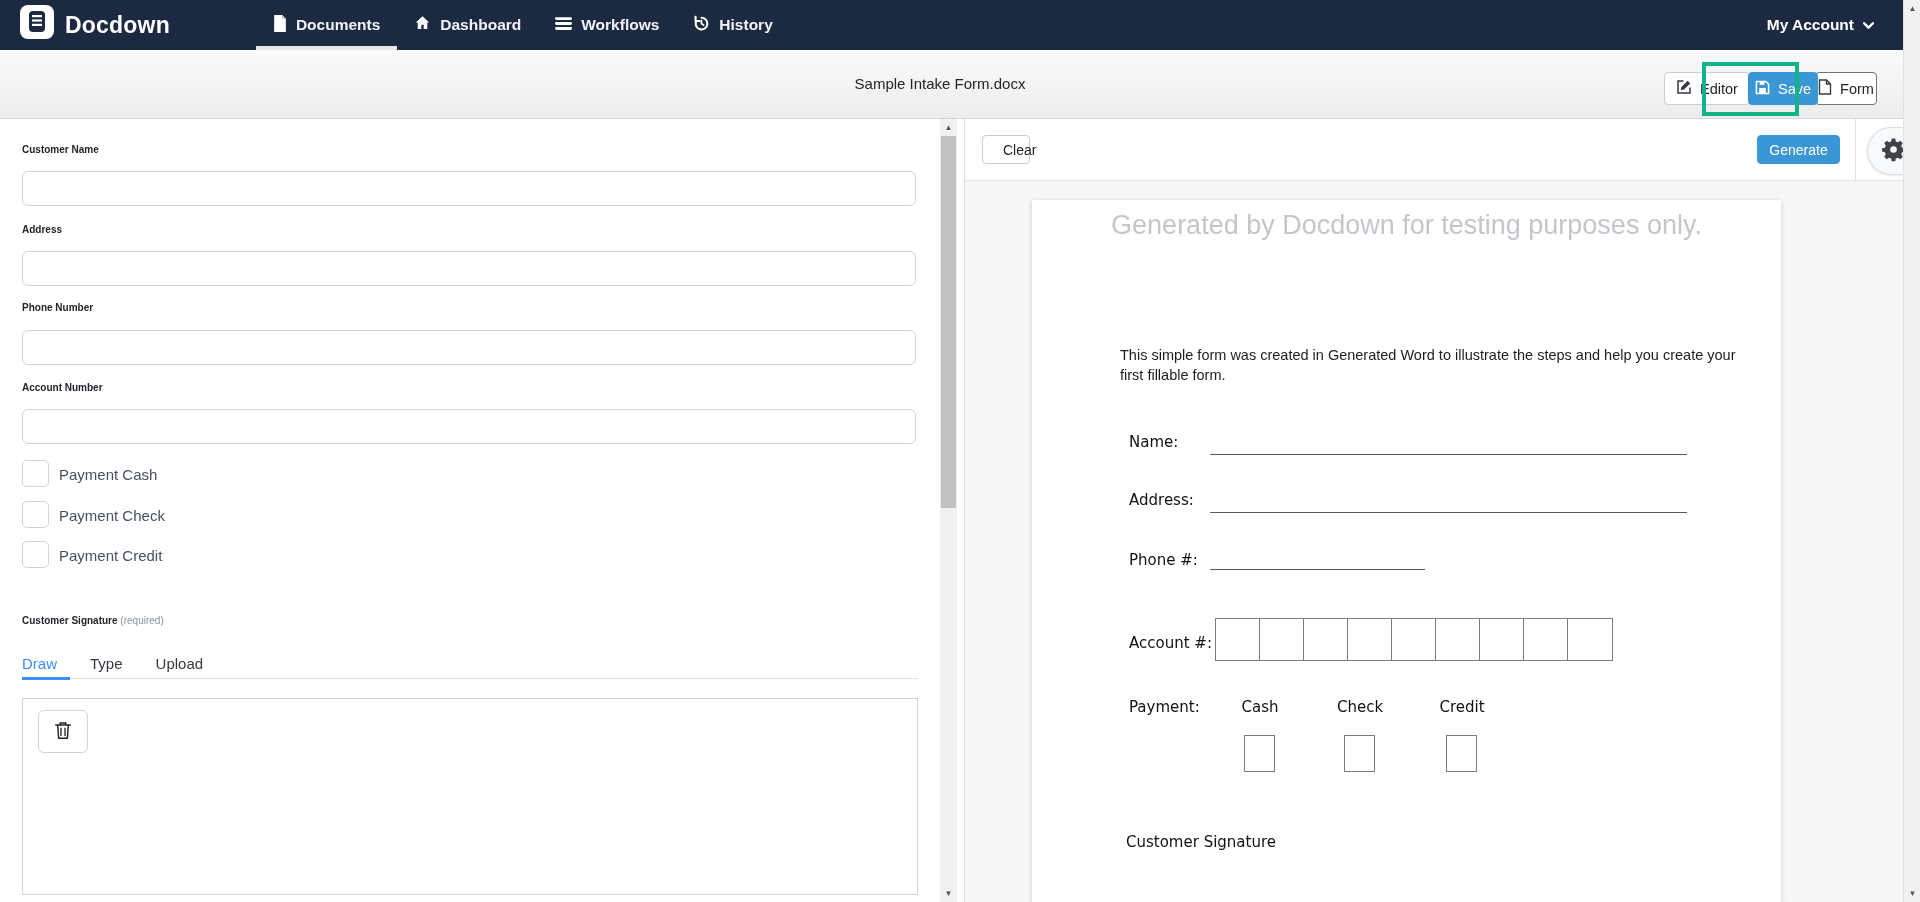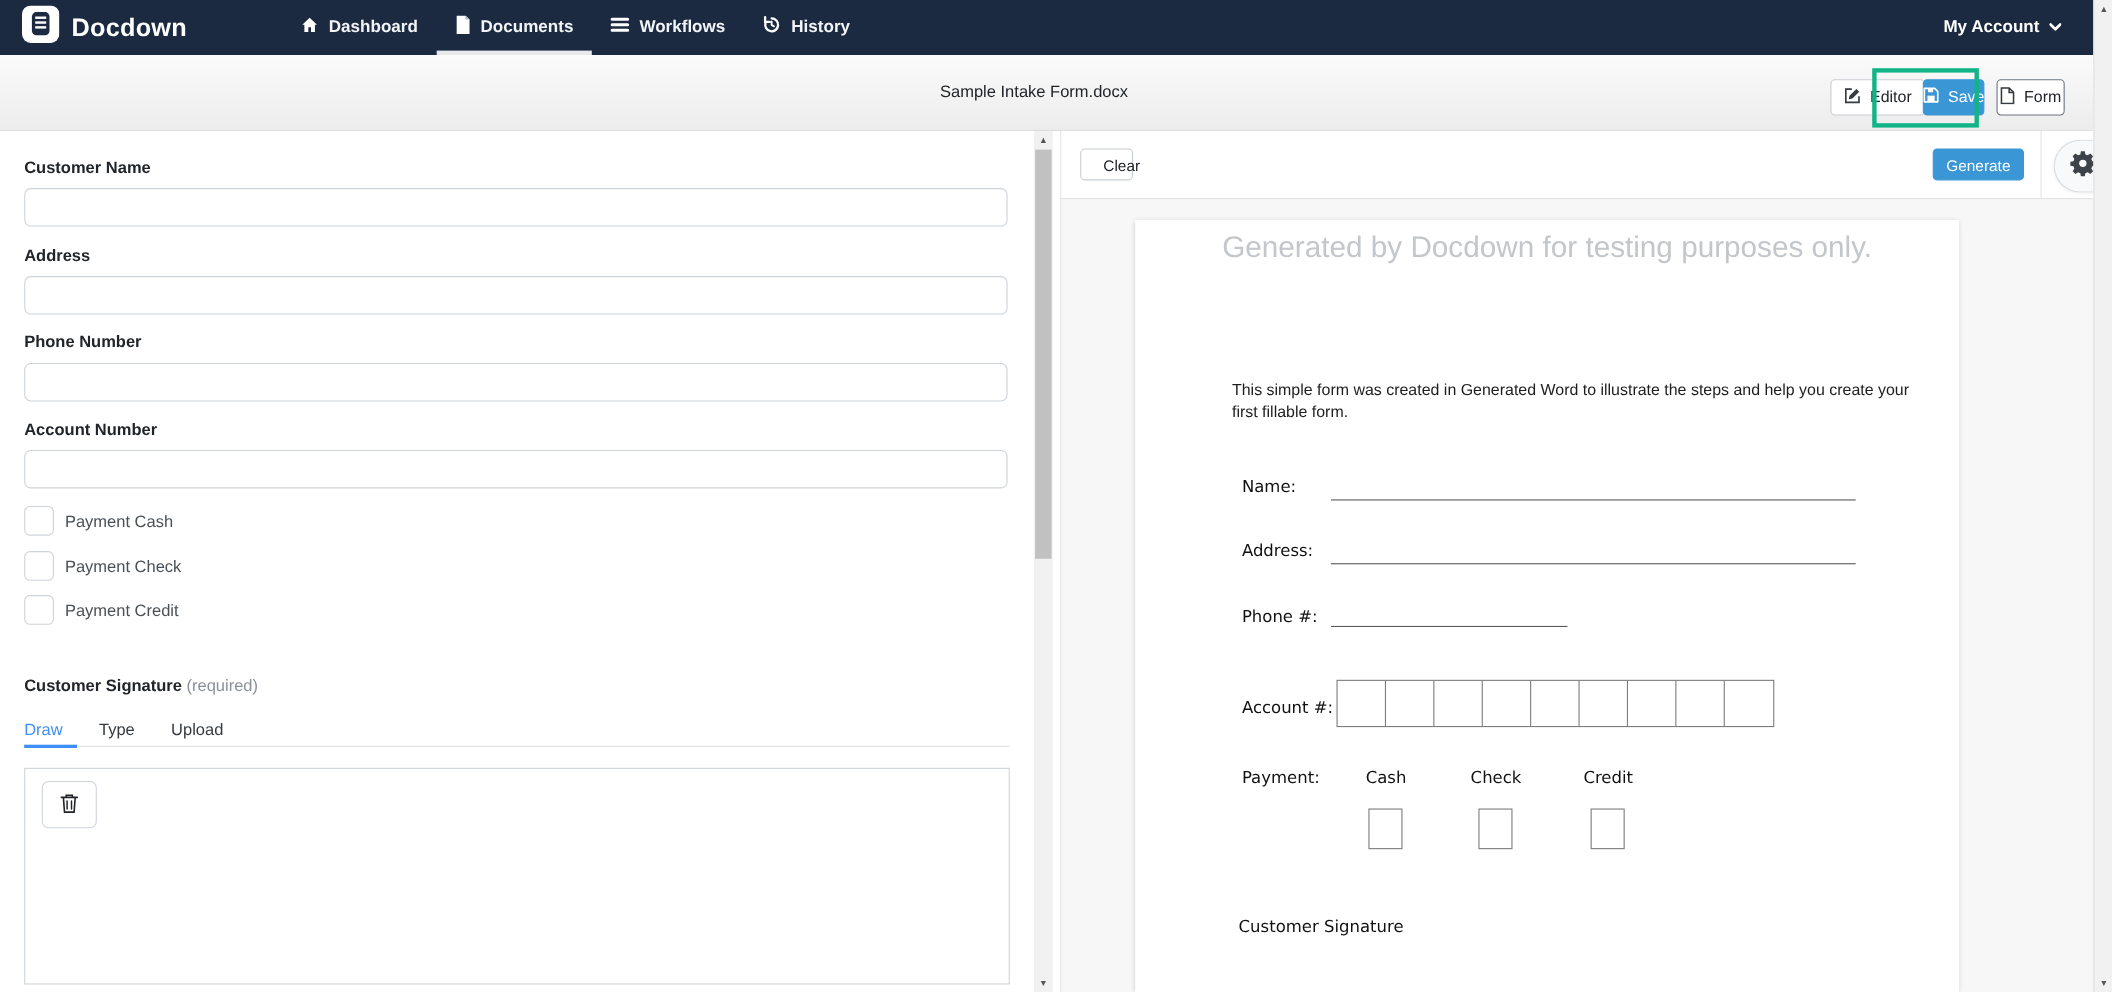--- a/index.html
+++ b/index.html
@@ -22,27 +22,27 @@
   
   .doc-toolbar { position:absolute; left:0; top:50px; width:1920px; height:69px;
     background:linear-gradient(#fbfbfb,#ececec); border-bottom:1px solid #d8d8d8; }
   .doc-title { position:absolute; left:0; right:40px; top:25px; text-align:center;
     font-size:15px; color:#212529; }
   .tb-btn { position:absolute; top:22px; height:33px; display:flex; align-items:center;
     justify-content:center; gap:8px; font-size:14.5px; color:#212529; background:#fff;
     border:1px solid #c9ced3; border-radius:4px; cursor:pointer;margin-left:32px; }
   .btn-editor { left:1632px; width:86px; }
   .btn-form   { left:1783px; width:62px; border-color:#6c757d;align-items:center; }
-  .btn-save   { left:1716px; width:56px; background:#3a96d4; border-color:#3a96d4; color:#fff; }
+  .btn-save   { left:1716px; width:70px; background:#3a96d4; border-color:#3a96d4; color:#fff; }
   .form-highlight { position:absolute; left:1702px; top:12px; width:97px; height:54px;
     border:4px solid #12b487; z-index:6; pointer-events:none; }
 
   
   .left-panel { position:absolute; left:0; top:119px; width:940px; height:783px; background:#fff; }
-  .field-label { position:absolute; left:22px; font-size:15px; font-weight:600; color:#212529; }
+  .field-label { position:absolute; left:22px; font-size:10px; font-weight:600; color:#212529; }
   .text-input { position:absolute; left:22px; width:894px; height:35px; border:1px solid #ced4da;
     border-radius:6px; background:#fff; font-size:15px; padding:0 10px; outline:none; }
   .cb-box { position:absolute; left:22px; width:27px; height:27px; border:1px solid #cfd4d9;
     border-radius:5px; background:#fff; cursor:pointer; }
   .cb-label { position:absolute; left:59px; font-size:15px; color:#495057; }
   .req-note { color:#8a9199; font-weight:400; }
   .sig-tabs { position:absolute; left:22px; top:530px; width:896px; height:30px;
     border-bottom:1px solid #dee2e6; display:flex; gap:33px; font-size:15px; color:#343a40; }
   .sig-tab { display:flex; align-items:center; cursor:pointer; }
   .sig-tab.active { color:#3e8ef7; }
@@ -110,36 +110,36 @@
           <rect width="34" height="34" rx="8" fill="#fff"></rect>
           <rect x="9" y="6" width="16" height="21" rx="4" fill="#1b2a41"></rect>
           <rect x="12" y="10" width="10" height="2.2" fill="#fff"></rect>
           <rect x="12" y="14.4" width="10" height="2.2" fill="#fff"></rect>
           <rect x="12" y="18.8" width="10" height="2.2" fill="#fff"></rect>
         </svg>
     </span>
     <span>Docdown</span>
   </div>
   <nav class="main-nav">
-    <div class="nav-item">
-      <span>
-        <svg width="17" height="16" viewBox="0 0 16 16">
-            <path d="M8 1.2 1.3 7.4h1.9V14h3.6V9.8h2.4V14h3.6V7.4h1.9z" fill="#fff"></path>
-          </svg>
-      </span>
-      <span>Dashboard</span>
-    </div>
     <div class="nav-item active">
       <span>
         <svg width="14" height="17" viewBox="0 0 13 16">
             <path d="M1 0h7.5L12 3.5V16H1z" fill="#fff"></path>
             <path d="M8.5 0l3.5 3.5H8.5z" fill="#aebdce"></path>
           </svg>
       </span>
       <span>Documents</span>
+    </div>
+    <div class="nav-item">
+      <span>
+        <svg width="17" height="16" viewBox="0 0 16 16">
+            <path d="M8 1.2 1.3 7.4h1.9V14h3.6V9.8h2.4V14h3.6V7.4h1.9z" fill="#fff"></path>
+          </svg>
+      </span>
+      <span>Dashboard</span>
     </div>
     <div class="nav-item">
       <span>
         <svg width="17" height="15" viewBox="0 0 16 14">
             <rect y="1" width="16" height="2.6" rx="1.3" fill="#fff"></rect>
             <rect y="5.7" width="16" height="2.6" rx="1.3" fill="#fff"></rect>
             <rect y="10.4" width="16" height="2.6" rx="1.3" fill="#fff"></rect>
           </svg>
       </span>
       <span>Workflows</span>

